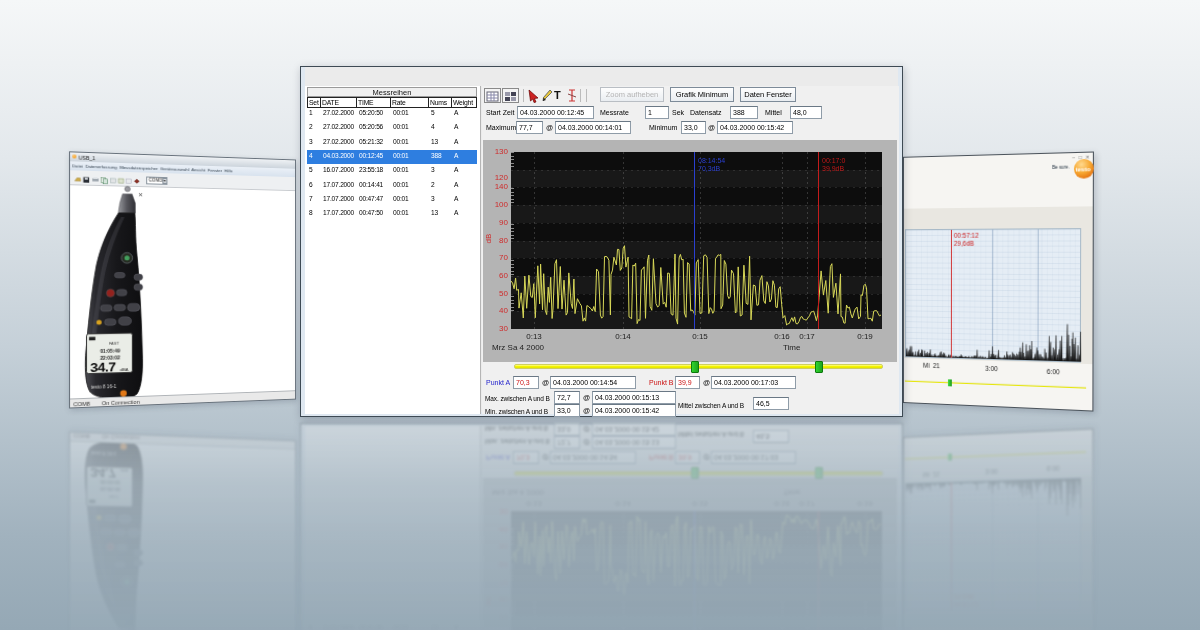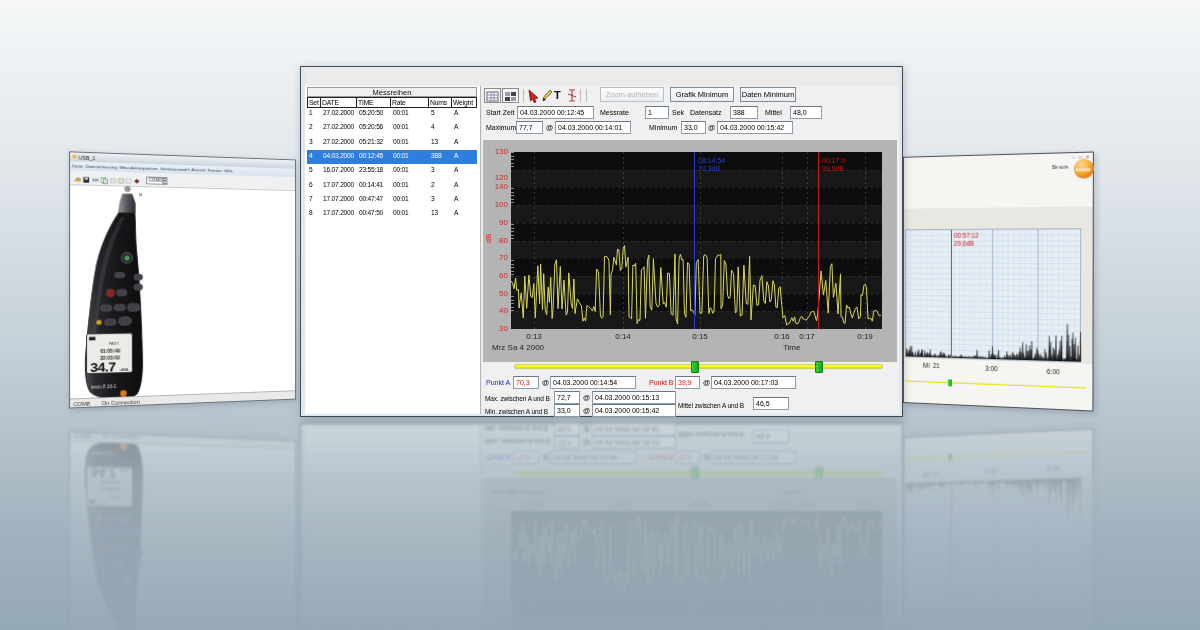--- a/index.html
+++ b/index.html
@@ -244,21 +244,21 @@
         </svg>
   <div class="abs" style="left:72px;top:3px;font-size:11px;font-weight:bold;color:#111">T</div>
   <svg class="abs" style="left:84px;top:2px" width="12" height="15">
           <path d="M3 2 H9 M6 2 V13 M3 13 H9" stroke="#cc3333" stroke-width="1.2"></path>
           <path d="M2 6 L10 9" stroke="#884444" stroke-width="1"></path>
         </svg>
   <div class="sepv" style="left:98px"></div>
   <div class="sepv" style="left:104px"></div>
   <div class="btn dis" style="left:118px;width:64px">Zoom aufheben</div>
   <div class="btn" style="left:188px;width:64px">Grafik Minimum</div>
-  <div class="btn" style="left:258px;width:56px">Daten Minimum</div>
+  <div class="btn" style="left:258px;width:56px">Daten Fenster</div>
   <div class="lbl" style="left:4px;top:23px">Start Zeit</div>
   <div class="inp" style="left:35px;top:20px;width:77px">04.03.2000 00:12:45</div>
   <div class="lbl" style="left:118px;top:23px">Messrate</div>
   <div class="inp" style="left:163px;top:20px;width:24px">1</div>
   <div class="lbl" style="left:190px;top:23px">Sek</div>
   <div class="lbl" style="left:208px;top:23px">Datensatz</div>
   <div class="inp" style="left:248px;top:20px;width:28px">388</div>
   <div class="lbl" style="left:283px;top:23px">Mittel</div>
   <div class="inp" style="left:308px;top:20px;width:32px">48,0</div>
   <div class="lbl" style="left:4px;top:38px">Maximum</div>

